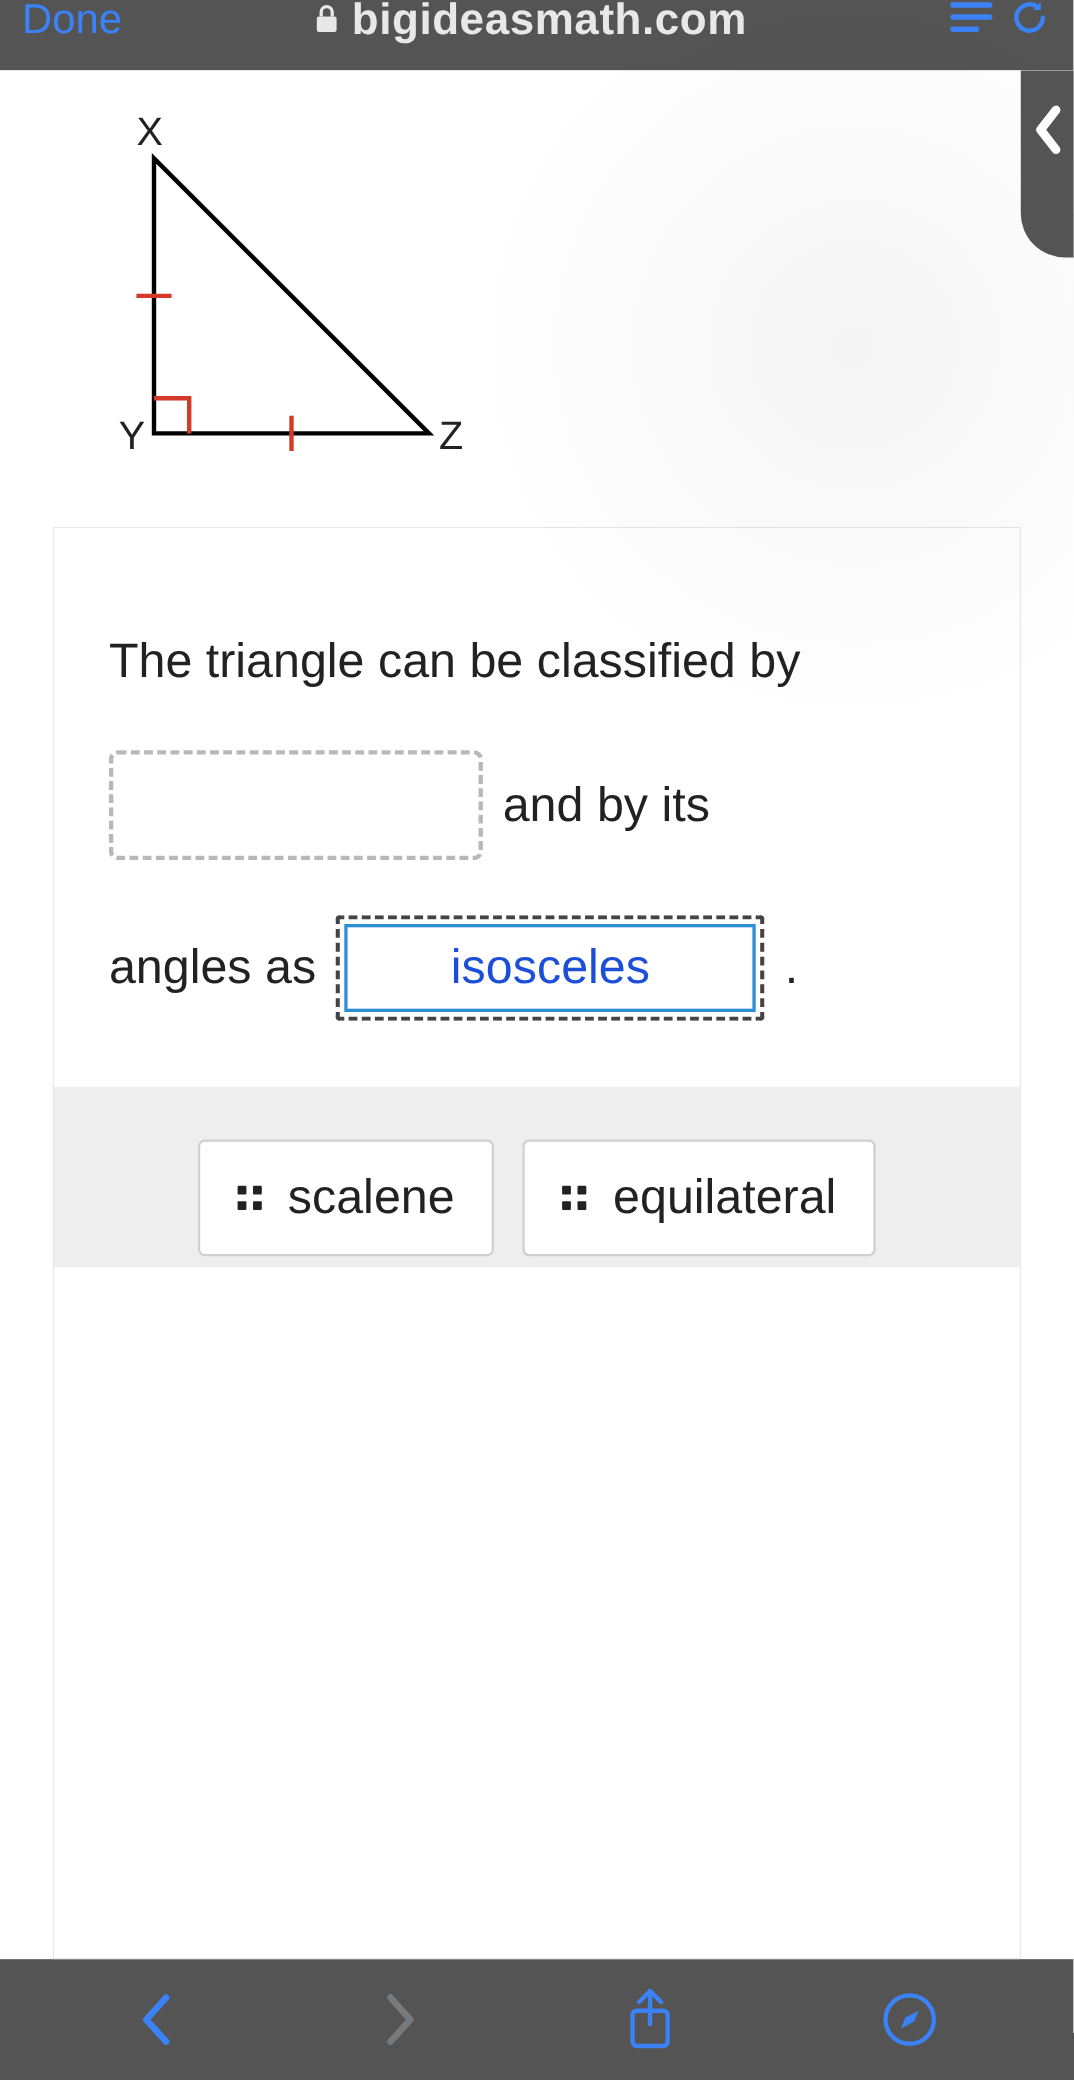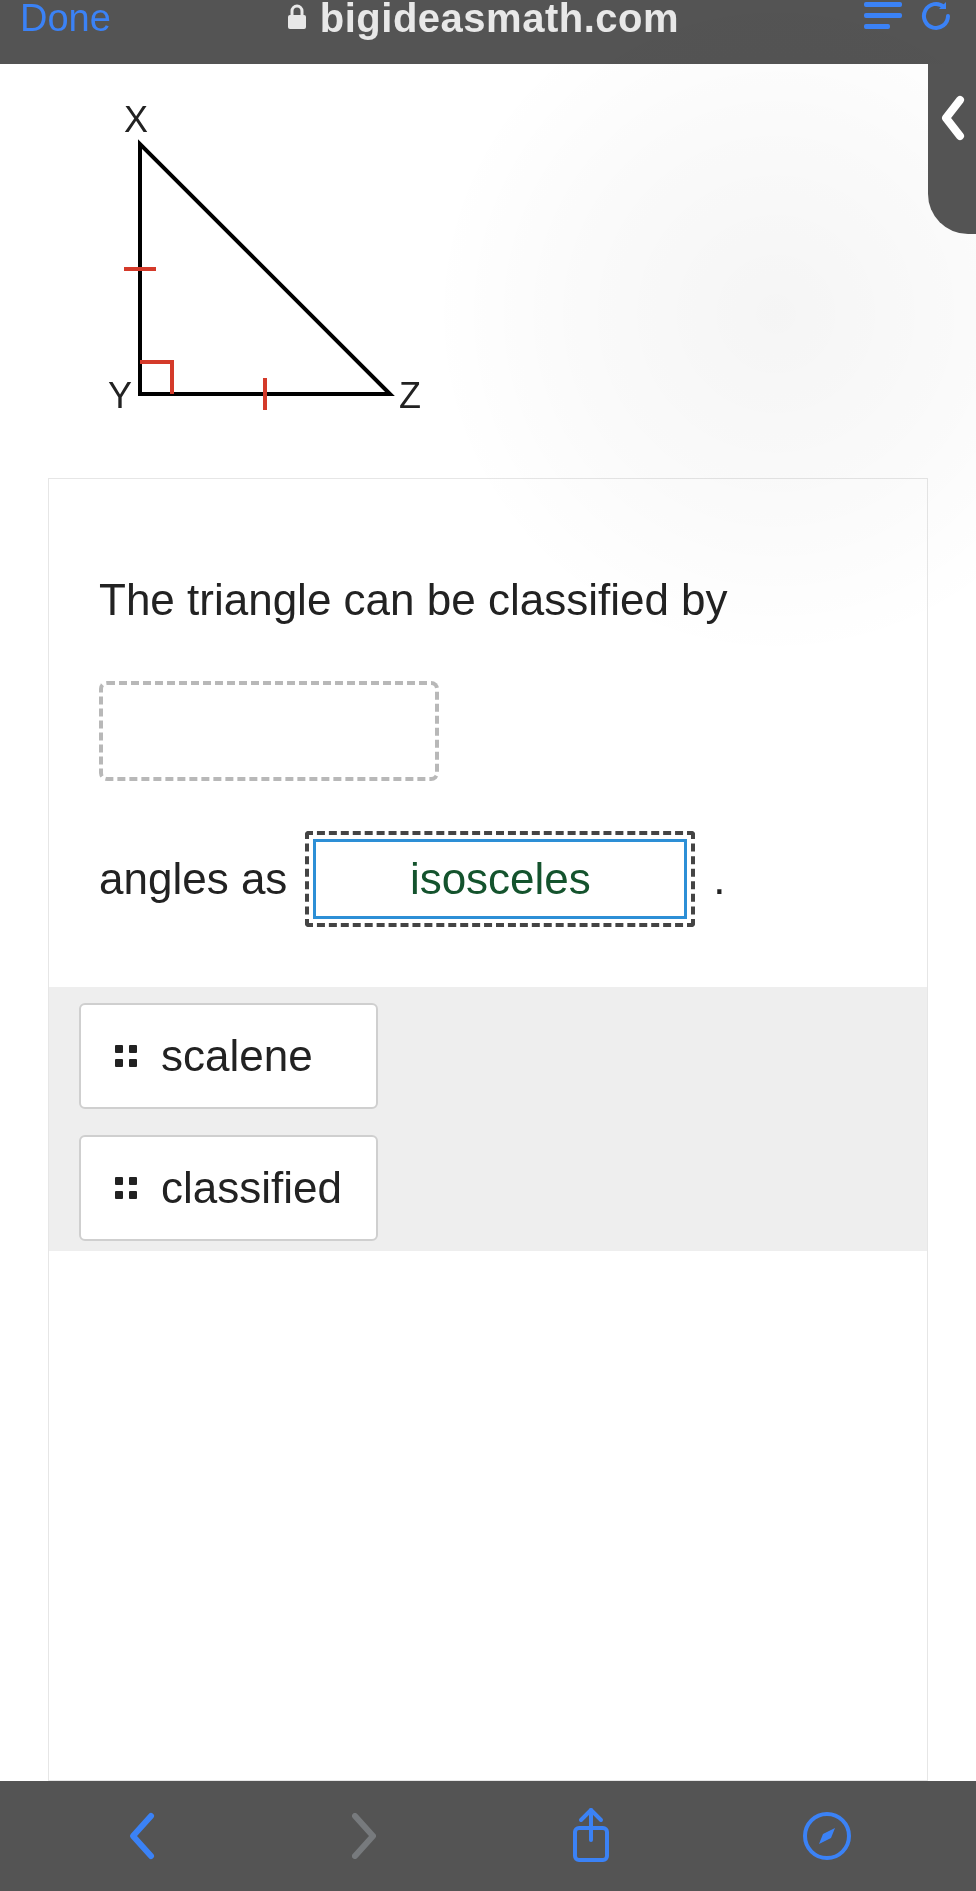--- a/index.html
+++ b/index.html
@@ -142,32 +142,31 @@
   vertical-align: middle;
 }
 .drop-filled-inner {
   width: 100%;
   height: 100%;
   border: 3px solid #2d8fd6;
   display: flex;
   align-items: center;
   justify-content: center;
   font-size: 44px;
-  color: #14532d;
+  color: #1d4ed8;
 }
 
 .answer-bank {
   background: #eeeeee;
-  padding: 16px 30px 10px 30px;
+  padding: 48px 30px 10px 30px;
   display: flex;
   flex-wrap: wrap;
   gap: 26px;
   justify-content: center;
   align-content: flex-start;
-  flex-direction: column;
 }
 .answer-chip {
   background: #fff;
   border: 2px solid #cfcfcf;
   border-radius: 6px;
   padding: 26px 34px;
   display: flex;
   align-items: center;
   gap: 24px;
   font-size: 44px;
@@ -251,20 +250,21 @@
       <text x="20" y="304" font-size="36" font-family="Arial" fill="#222" text-anchor="middle">Y</text>
       <text x="310" y="304" font-size="36" font-family="Arial" fill="#222" text-anchor="middle">Z</text>
     </svg>
   </div>
 
   <div class="question-card">
     <div class="question-body">
       <div>The triangle can be classified by</div>
       <div class="row">
         <span class="drop-empty"></span>
+        <span>and by its</span>
       </div>
       <div class="row">
         <span>angles as</span>
         <span class="drop-filled">
           <span class="drop-filled-inner">isosceles</span>
         </span>
           <span>.</span>
       </div>
     </div>
 
@@ -278,21 +278,21 @@
           </span>
         <span>scalene</span>
       </div>
       <div class="answer-chip">
         <span class="drag-dots">
             <span></span>
             <span></span>
             <span></span>
             <span></span>
           </span>
-        <span>classified</span>
+        <span>equilateral</span>
       </div>
     </div>
   </div>
 
 </div>
 
 <div class="bottom-bar">
   <span>
     <svg width="36" height="56" viewBox="0 0 36 56">
       <path d="M28 8 L10 28 L28 48" fill="none" stroke="#3b82f6" stroke-width="6" stroke-linecap="round" stroke-linejoin="round"></path>

